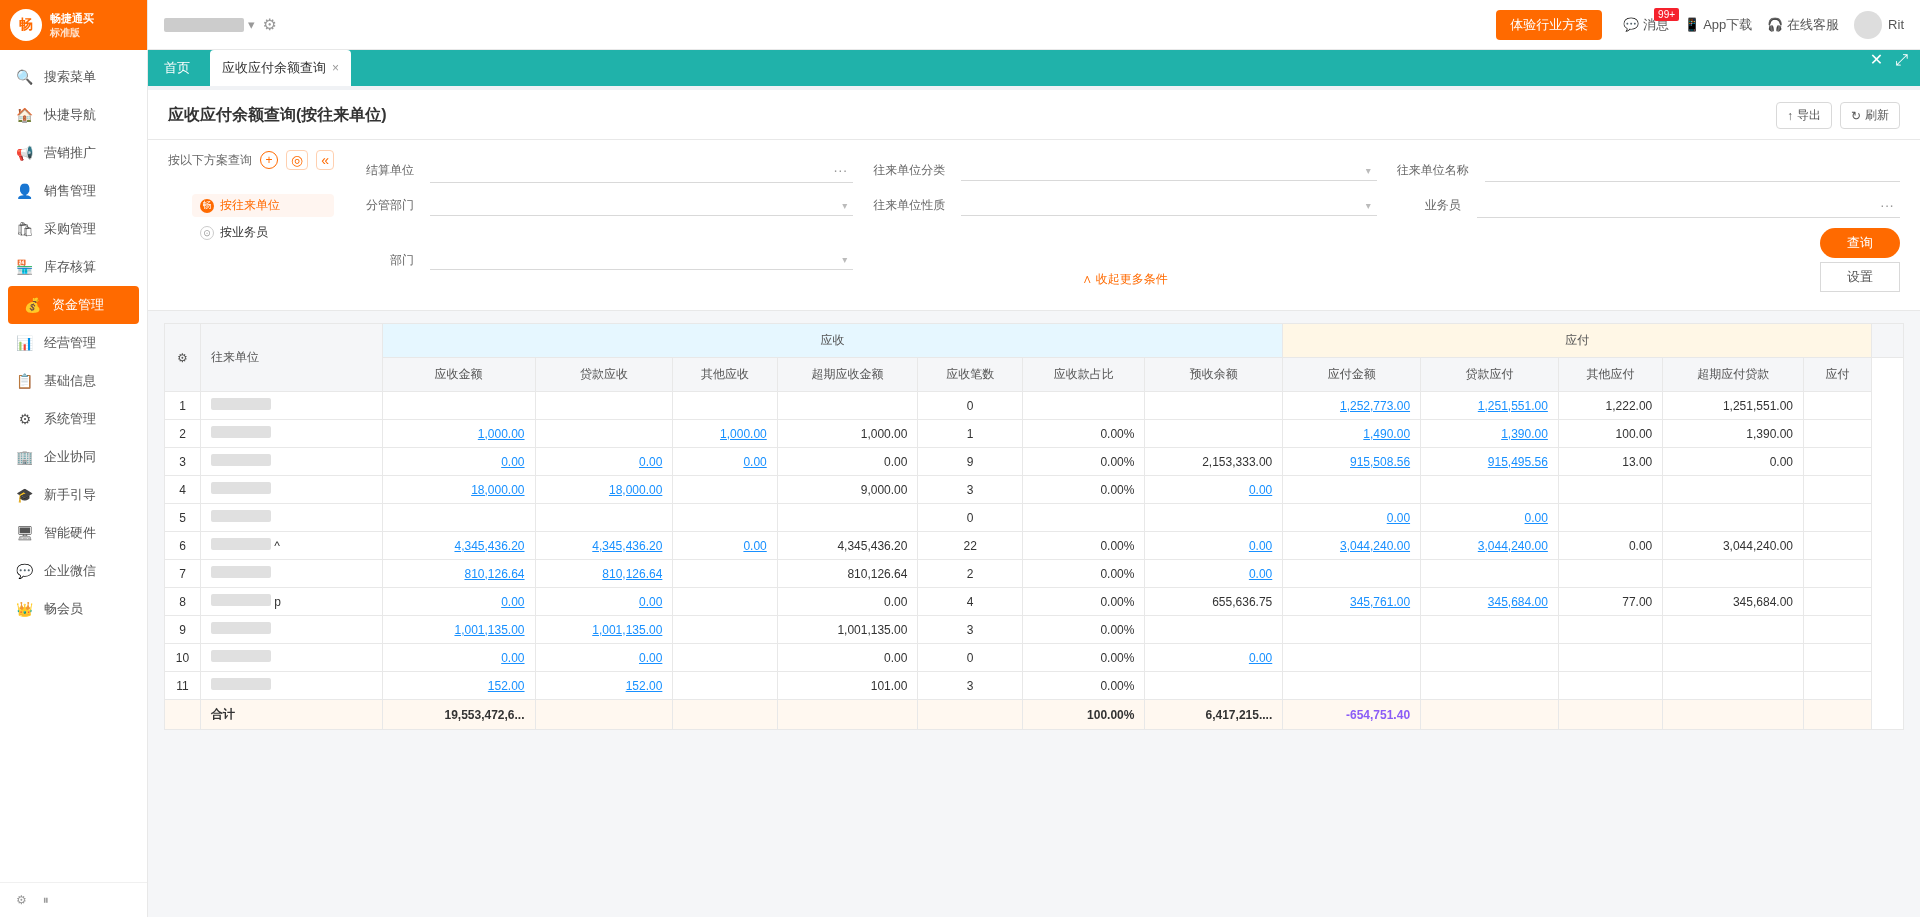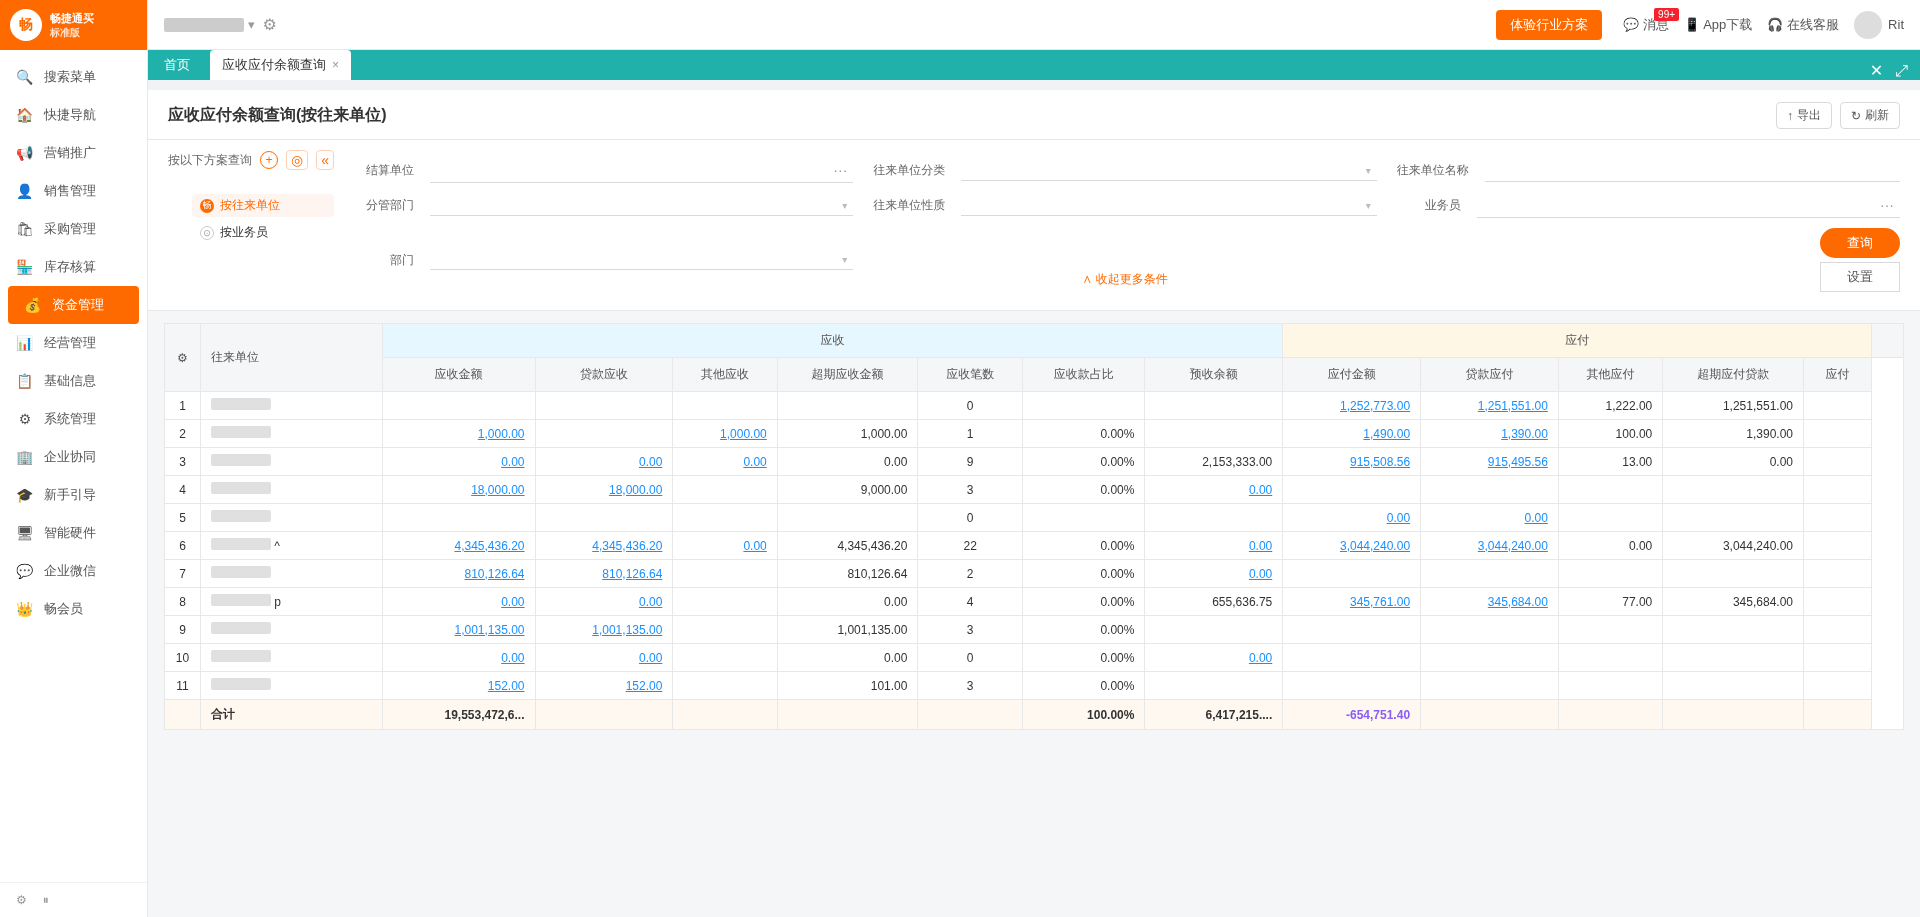--- a/index.html
+++ b/index.html
@@ -53,22 +53,22 @@
       padding: 6px 14px; cursor: pointer; font-size: 13px;
     }
     .header-right { display: flex; align-items: center; gap: 15px; color: #555; font-size: 13px; margin-left: 9px; }
     .header-right .badge-wrap { position: relative; cursor: pointer; }
     .badge { position: absolute; top: -8px; right: -10px; background: #f5222d; color: #fff; border-radius: 2px; font-size: 10px; padding: 1px 4px; }
     .header-user { display: flex; align-items: center; gap: 6px; cursor: pointer; }
     .user-avatar { width: 28px; height: 28px; border-radius: 50%; background: #ddd; }
 
     
     .tab-bar {
-      position: fixed; left: 148px; top: 50px; right: 0; height: 30px;
-      background: #20b2aa; display: flex; align-items: flex-end; z-index: 99;
+      position: fixed; left: 148px; top: 50px; right: 0; height: 36px;
+      background: #20b2aa; display: flex; align-items: flex-start; z-index: 99;
     }
     .tab-home {
       padding: 0 16px; height: 100%; display: flex; align-items: center;
       color: #fff; font-size: 13px; cursor: pointer;
     }
     .tab-active {
       background: #fff; margin-left: 4px; height: 100%; display: flex; align-items: center;
       padding: 0 12px; gap: 6px; font-size: 13px; color: #333; border-radius: 4px 4px 0 0;
     }
     .tab-close { color: #999; cursor: pointer; font-size: 12px; }

